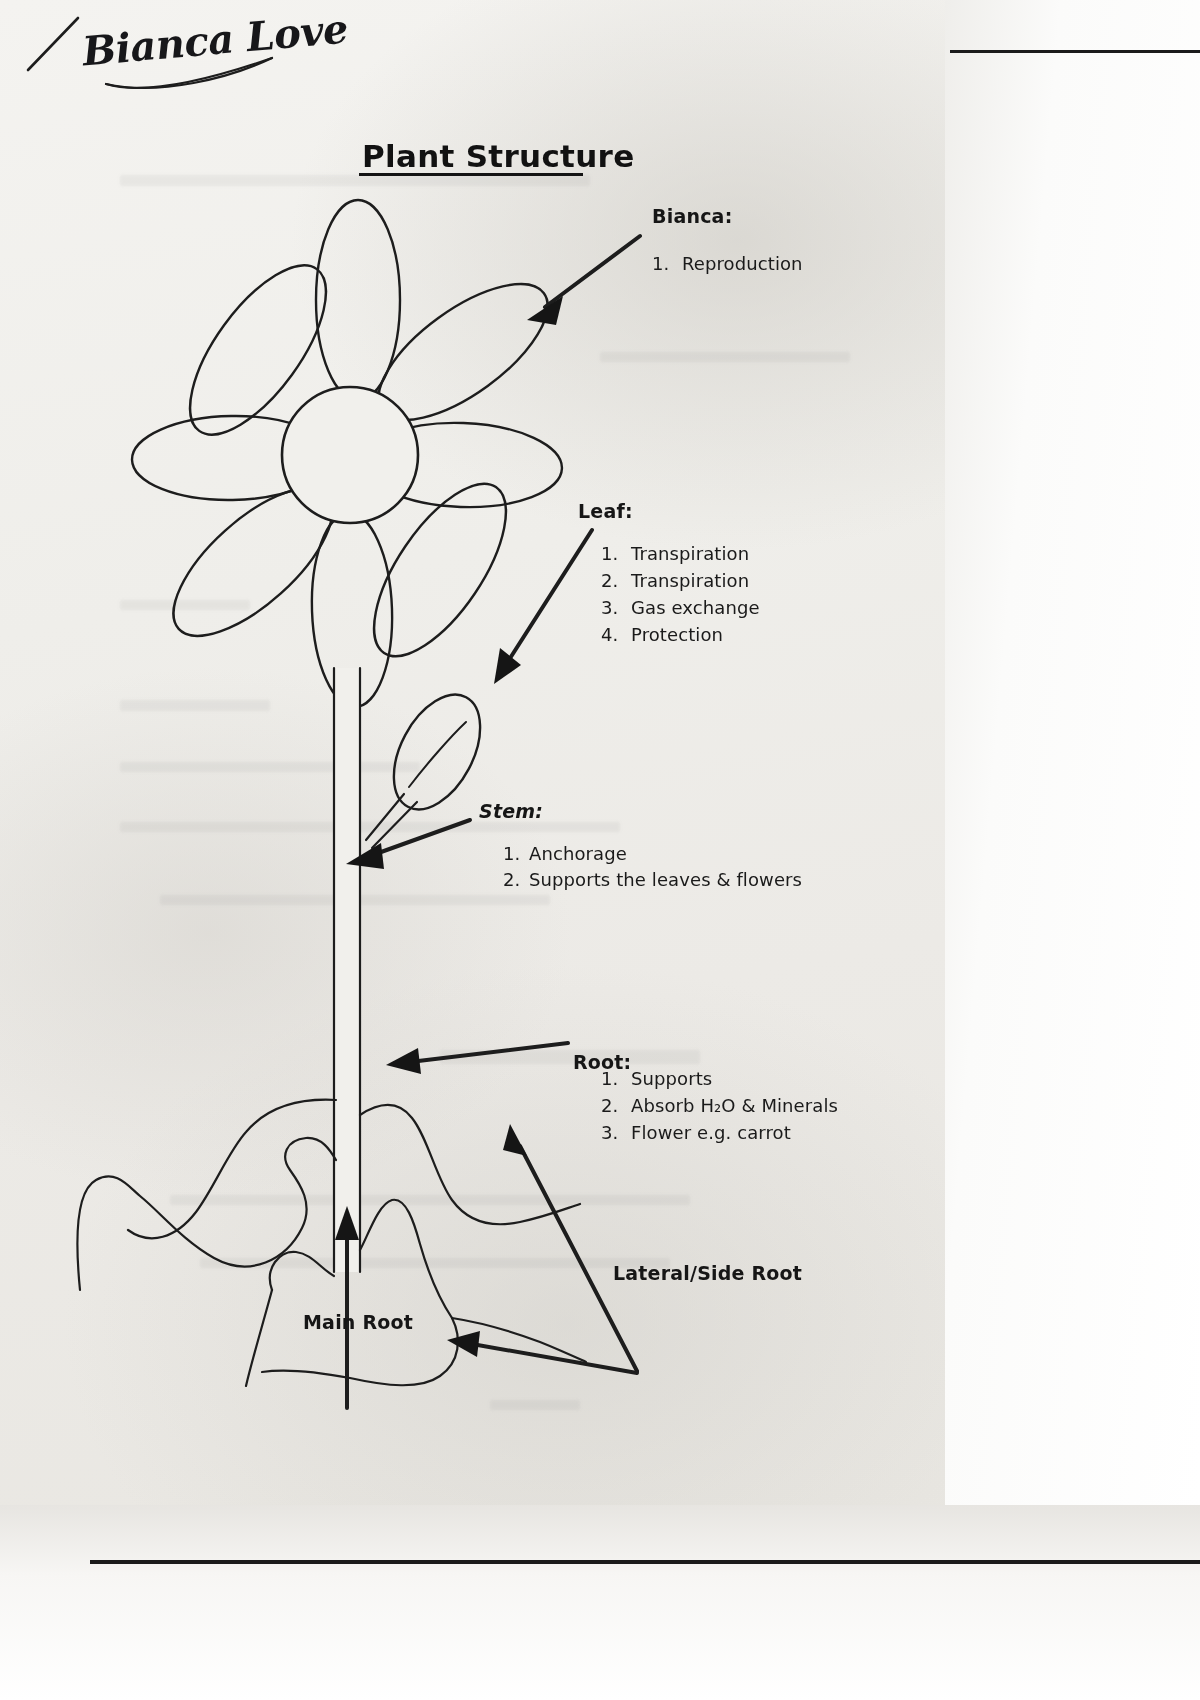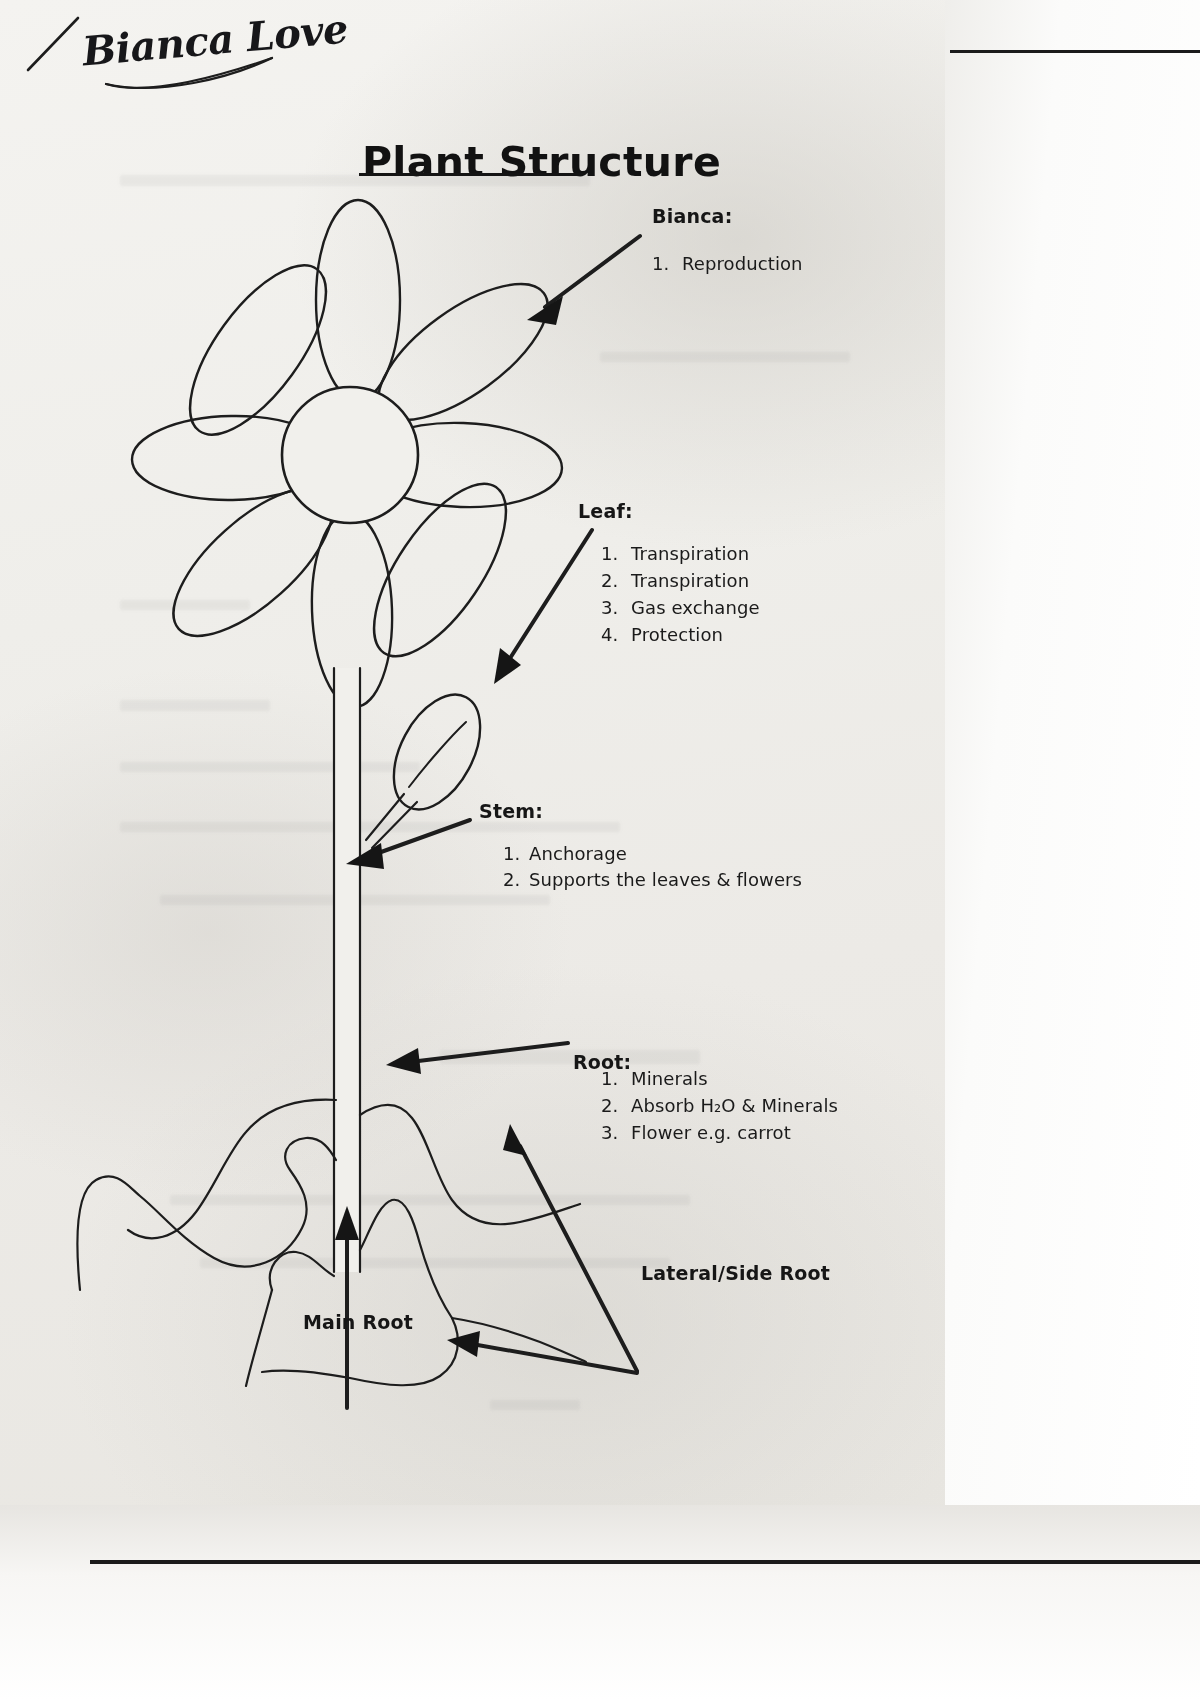--- a/index.html
+++ b/index.html
@@ -60,21 +60,21 @@
     font-style: italic;
     font-weight: 700;
     color: #17171a;
     white-space: nowrap;
     letter-spacing: -0.5px;
   }
   .title {
     position: absolute;
     font-family: "DejaVu Sans", sans-serif;
     font-weight: 700;
-    font-size: 41px;
+    font-size: 31px;
     color: #121212;
     letter-spacing: 0.3px;
     white-space: nowrap;
   }
   .title-rule {
     position: absolute;
     height: 3px;
     background: #141414;
   }
   .lbl {
@@ -284,44 +284,44 @@
     <div class="row">
       <span class="num">3.</span>
       <span>Gas exchange</span>
     </div>
     <div class="row">
       <span class="num">4.</span>
       <span>Protection</span>
     </div>
   </div>
 
-  <div class="lbl" style="left:479px; top:800px;">Stem:</div>
+  <div class="lbl" style="left:479px; top:800px;font-style:italic;">Stem:</div>
   <div class="lst tight" style="left:503px; top:843px;">
     <div class="row">
       <span class="num">1.</span>
       <span>Anchorage</span>
     </div>
     <div class="row">
       <span class="num">2.</span>
       <span>Supports the leaves &amp; flowers</span>
     </div>
   </div>
 
   <div class="lbl" style="left:573px; top:1023px;margin-top:28px;">Root:</div>
   <div class="lst" style="left:601px; top:1068px;">
     <div class="row">
       <span class="num">1.</span>
-      <span>Minerals</span>
+      <span>Supports</span>
     </div>
     <div class="row">
       <span class="num">2.</span>
       <span>Absorb H₂O &amp; Minerals</span>
     </div>
     <div class="row">
       <span class="num">3.</span>
       <span>Flower e.g. carrot</span>
     </div>
   </div>
 
-  <div class="lbl" style="left:641px; top:1262px;text-align:right;">Lateral/Side Root</div>
+  <div class="lbl" style="left:613px; top:1262px;text-align:right;">Lateral/Side Root</div>
   <div class="lbl" style="left:303px; top:1311px;">Main Root</div>
 
 </div>
 
 </body></html>

